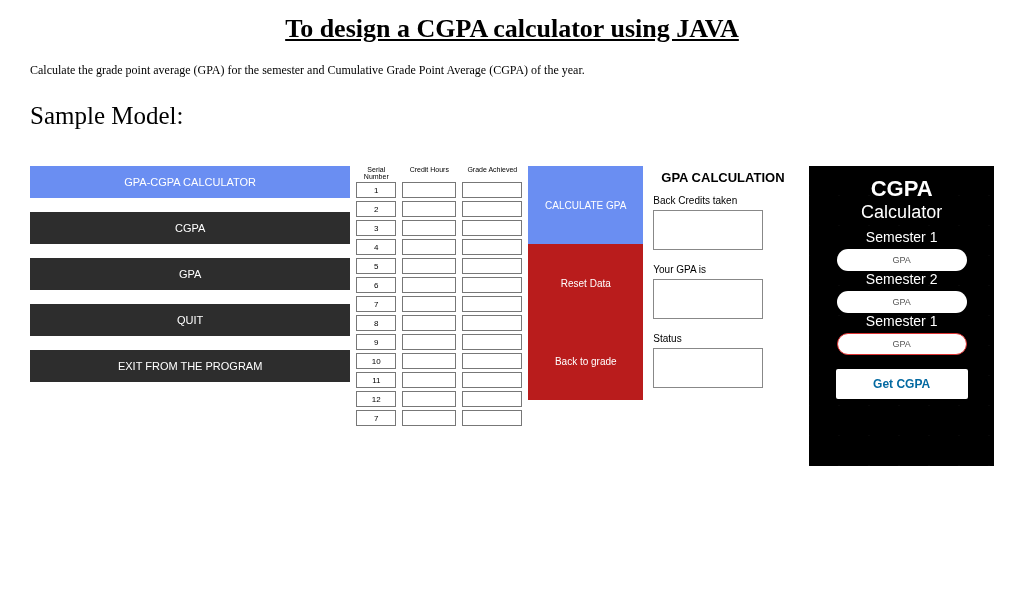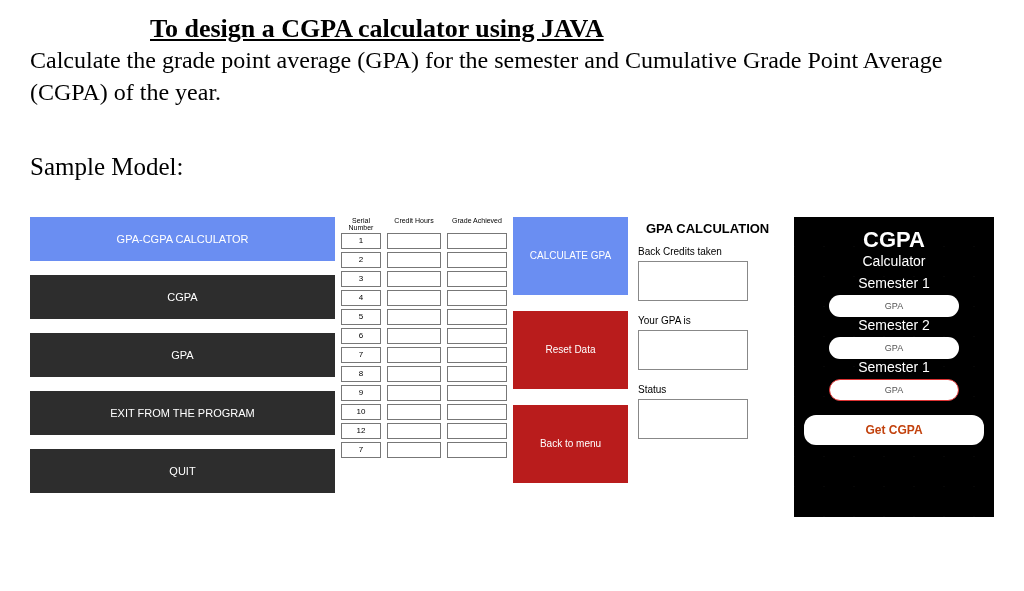--- a/index.html
+++ b/index.html
@@ -6,48 +6,48 @@
   body {
     font-family: "Times New Roman", Times, serif;
     background: #fff;
     width: 1024px;
     height: 591px;
     overflow: hidden;
     color: #000;
     padding: 10px 30px;
   }
   .title {
-    text-align: left;
+    text-align: center;
     font-size: 26px;
     font-weight: bold;
     text-decoration: underline;
-    margin: 4px 0 0 0;
+    margin: 4px 0 18px 0;
     padding-left: 120px;
     padding-right: 120px;
   }
   .desc {
-    font-size: 24px;
+    font-size: 12px;
     line-height: 1.35;
-    margin-bottom: 44px;
+    margin-bottom: 24px;
   }
   .sample-label {
     font-size: 25px;
     margin-bottom: 36px;
   }
   .panels {
     display: flex;
     gap: 6px;
     align-items: flex-start;
   }
 
   
   .panel1 { width: 350px; }
   .p1-btn {
     display:flex; align-items:center; justify-content:center;
-    width: 100%; height: 44px;
+    width: 100%; height: 32px;
     margin-bottom: 14px;
     color:#fff; font-family: Arial, sans-serif; font-size: 11px;
   }
   .p1-blue  { background:#6a8ef2; }
   .p1-dark  { background:#2d2d2d; }
 
   
   .panel2 { width: 180px; }
   .p2-head { display:flex; gap:6px; font-family: Arial, sans-serif; font-size:7px; margin-bottom:2px; }
   .p2-head div { text-align:center; }
@@ -55,21 +55,21 @@
   .p2-row { display:flex; gap:6px; margin-bottom:3px; }
   .p2-cell {
     border:1px solid #777; background:#fff; height:16px;
     font-family: Arial,sans-serif; font-size:8px;
     display:flex; align-items:center; justify-content:center;
   }
   .p2-row .c1{width:40px;} .p2-row .c2{width:54px;} .p2-row .c3{width:60px;}
 
   
   .panel3 { display:flex; gap:10px; }
-  .p3-left { width:115px; display:flex; flex-direction:column; gap:16px; }
+  .p3-left { width:115px; display:flex; flex-direction:column; }
   .tile {
     display:flex; align-items:center; justify-content:center;
     width:100%; height:78px; color:#fff;
     font-family: Arial,sans-serif; font-size:10px; text-align:center;
   }
   .tile.blue{background:#6a8ef2;}
   .tile.dark{background:#b91c1c;}
   .p3-right { width:150px; font-family: Arial,sans-serif; font-size:10px; }
   .p3-title { font-size:13px; font-weight:bold; margin:4px 0 10px 8px; }
   .p3-label { font-size:10px; margin-bottom:4px; }
@@ -80,51 +80,51 @@
     width: 200px; height: 300px;
     background:#000; color:#fff;
     font-family: Arial,sans-serif;
     padding:10px; position:relative;
     background-image:
       linear-gradient(60deg, rgba(255,255,255,0.03) 1px, transparent 1px),
       linear-gradient(-60deg, rgba(255,255,255,0.03) 1px, transparent 1px);
     background-size: 30px 30px;
   }
   .p4-h1 { font-size:22px; font-weight:bold; text-align:center; }
-  .p4-h2 { font-size:14px; text-align:center; margin-bottom:6px; }
+  .p4-h2 { font-size:18px; text-align:center; margin-bottom:6px; }
   .p4-sem { font-size:14px; font-weight:normal; text-align:center; margin-bottom:4px; }
   .pill {
     width:130px; height:22px; margin:0 auto;
     background:#fff; color:#555; border-radius:11px;
     display:flex; align-items:center; justify-content:center;
     font-size:9px;
   }
   .pill.red { border:1px solid #d33; }
   .p4-get {
-    width:180px; height:30px; margin:14px auto 0 auto;
-    background:#fff; color:#c2410c; font-size:12px; font-weight:bold;
-    display:flex; align-items:center; justify-content:center;
-    border-radius:12px;
+    width:132px; height:30px; margin:14px auto 0 auto;
+    background:#fff; color:#0369a1; font-size:12px; font-weight:bold;
+    display:flex; align-items:center; justify-content:center;
+    border-radius:2px;
   }
 </style>
 </head>
 <body>
 
 <div class="title">To design a CGPA calculator using JAVA</div>
 <div class="desc">Calculate the grade point average (GPA) for the semester and Cumulative Grade Point Average (CGPA) of the year.</div>
 <div class="sample-label">Sample Model:</div>
 
 <div class="panels">
 
   <div class="panel1">
     <div class="p1-btn p1-blue">GPA-CGPA CALCULATOR</div>
     <div class="p1-btn p1-dark">CGPA</div>
     <div class="p1-btn p1-dark">GPA</div>
+    <div class="p1-btn p1-dark">QUIT</div>
     <div class="p1-btn p1-dark">EXIT FROM THE PROGRAM</div>
-    <div class="p1-btn p1-dark">QUIT</div>
   </div>
 
   <div class="panel2">
     <div class="p2-head">
       <div class="c1">Serial Number</div>
       <div class="c2">Credit Hours</div>
       <div class="c3">Grade Achieved</div>
     </div>
     <div id="p2-rows">
         <div class="p2-row">
@@ -171,37 +171,42 @@
           <div class="p2-cell c1">9</div>
           <div class="p2-cell c2"></div>
           <div class="p2-cell c3"></div>
         </div>
         <div class="p2-row">
           <div class="p2-cell c1">10</div>
           <div class="p2-cell c2"></div>
           <div class="p2-cell c3"></div>
         </div>
         <div class="p2-row">
+          <div class="p2-cell c1">11</div>
+          <div class="p2-cell c2"></div>
+          <div class="p2-cell c3"></div>
+        </div>
+        <div class="p2-row">
           <div class="p2-cell c1">12</div>
           <div class="p2-cell c2"></div>
           <div class="p2-cell c3"></div>
         </div>
         <div class="p2-row">
           <div class="p2-cell c1">7</div>
           <div class="p2-cell c2"></div>
           <div class="p2-cell c3"></div>
         </div>
       </div>
   </div>
 
   <div class="panel3">
     <div class="p3-left">
       <div class="tile blue">CALCULATE GPA</div>
       <div class="tile dark">Reset Data</div>
-      <div class="tile dark">Back to menu</div>
+      <div class="tile dark">Back to grade</div>
     </div>
     <div class="p3-right">
       <div class="p3-title">GPA CALCULATION</div>
       <div class="p3-label">Back Credits taken</div>
       <div class="p3-field"></div>
       <div class="p3-label">Your GPA is</div>
       <div class="p3-field"></div>
       <div class="p3-label">Status</div>
       <div class="p3-field"></div>
     </div>

